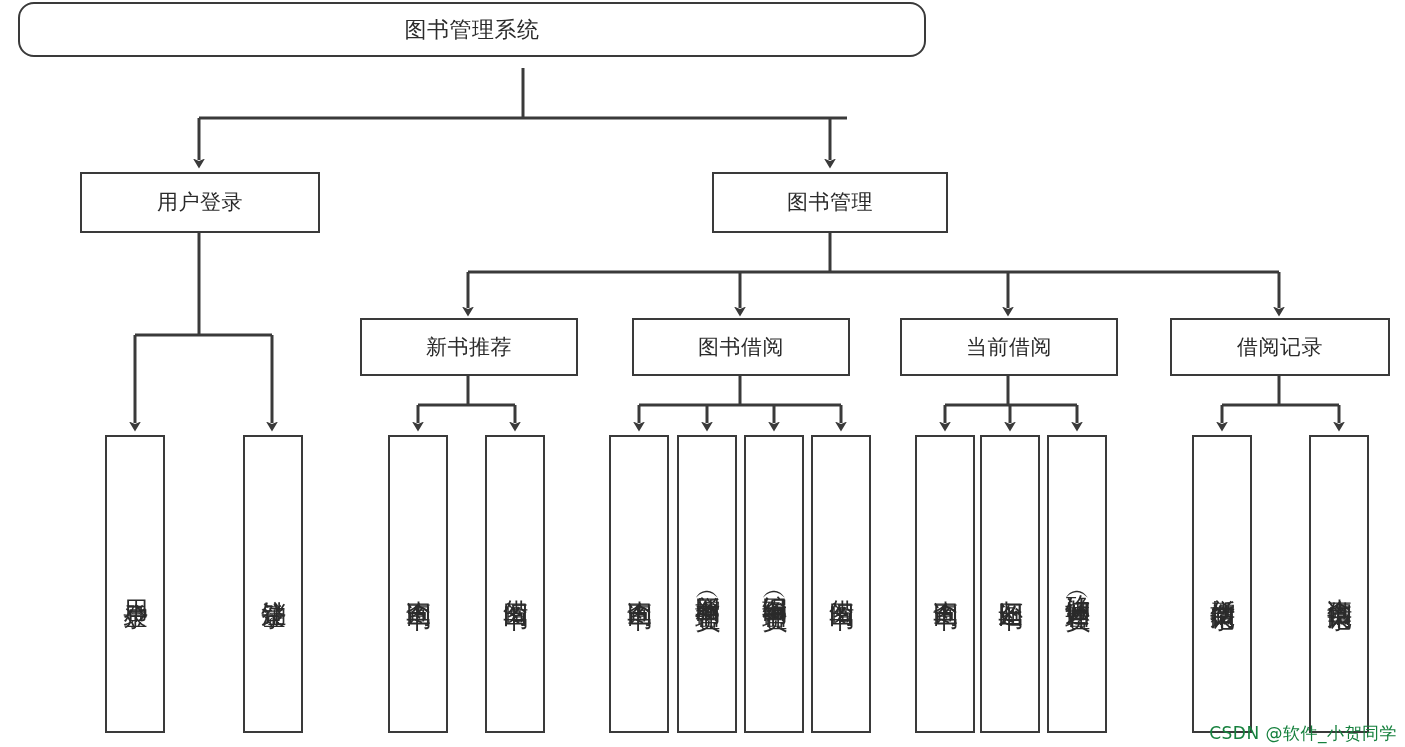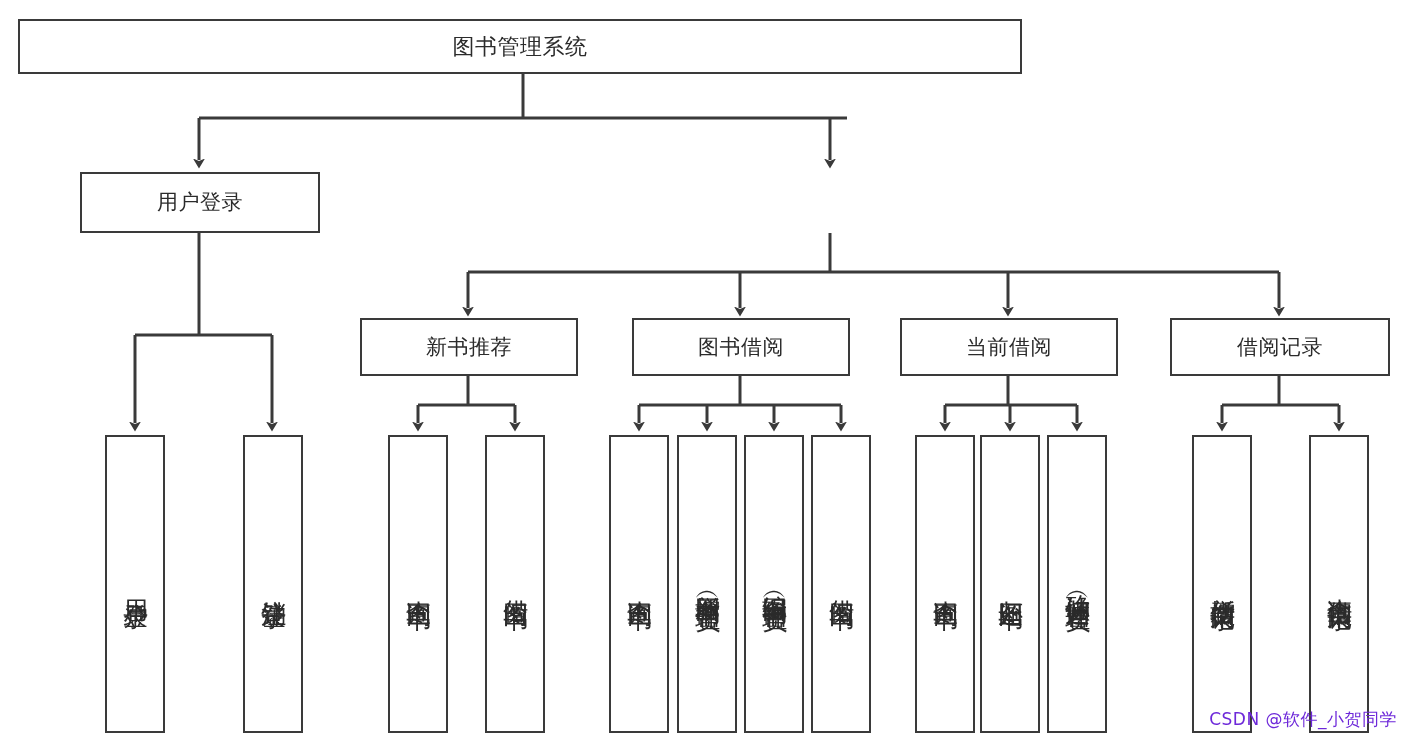--- a/index.html
+++ b/index.html
@@ -54,23 +54,23 @@
     text-orientation: upright;
     font-size: 25px;
     line-height: 1.22;
     letter-spacing: 2px;
     white-space: normal;
     max-height: 278px;
   }
   .watermark {
     position: absolute;
     right: 8px;
-    bottom: 16px;
+    bottom: 2px;
     font-size: 17px;
-    color: #6d28d9;
+    color: #15803d;
     letter-spacing: 0.5px;
     white-space: nowrap;
     pointer-events: none;
   }
 </style>
 </head>
 <body>
 
 <div id="canvas">
 
@@ -118,27 +118,30 @@
       <path d="M1077,405 L1077,423" marker-end="url(#arw)"></path>
 
       <path d="M1279,376 L1279,405"></path>
       <path d="M1222,405 L1339,405"></path>
       <path d="M1222,405 L1222,423" marker-end="url(#arw)"></path>
       <path d="M1339,405 L1339,423" marker-end="url(#arw)"></path>
 
     </g>
   </svg>
 
-  <div class="node root horiz" style="left:18px; top:19px; width:1004px; height:55px;">
+  <div class="node root horiz" style="left:18px; top:2px; width:908px; height:55px;border-radius:16px;">
     <span class="lbl">图书管理系统</span>
   </div>
 
   <div class="node horiz" style="left:80px; top:172px; width:240px; height:61px;">
     <span class="lbl">用户登录</span>
   </div>
+  <div class="node horiz" style="left:712px; top:172px; width:236px; height:61px;">
+    <span class="lbl">图书管理</span>
+  </div>
 
   <div class="node horiz" style="left:360px; top:318px; width:218px; height:58px;">
     <span class="lbl">新书推荐</span>
   </div>
   <div class="node horiz" style="left:632px; top:318px; width:218px; height:58px;">
     <span class="lbl">图书借阅</span>
   </div>
   <div class="node horiz" style="left:1170px; top:318px; width:220px; height:58px;">
     <span class="lbl">借阅记录</span>
   </div>

